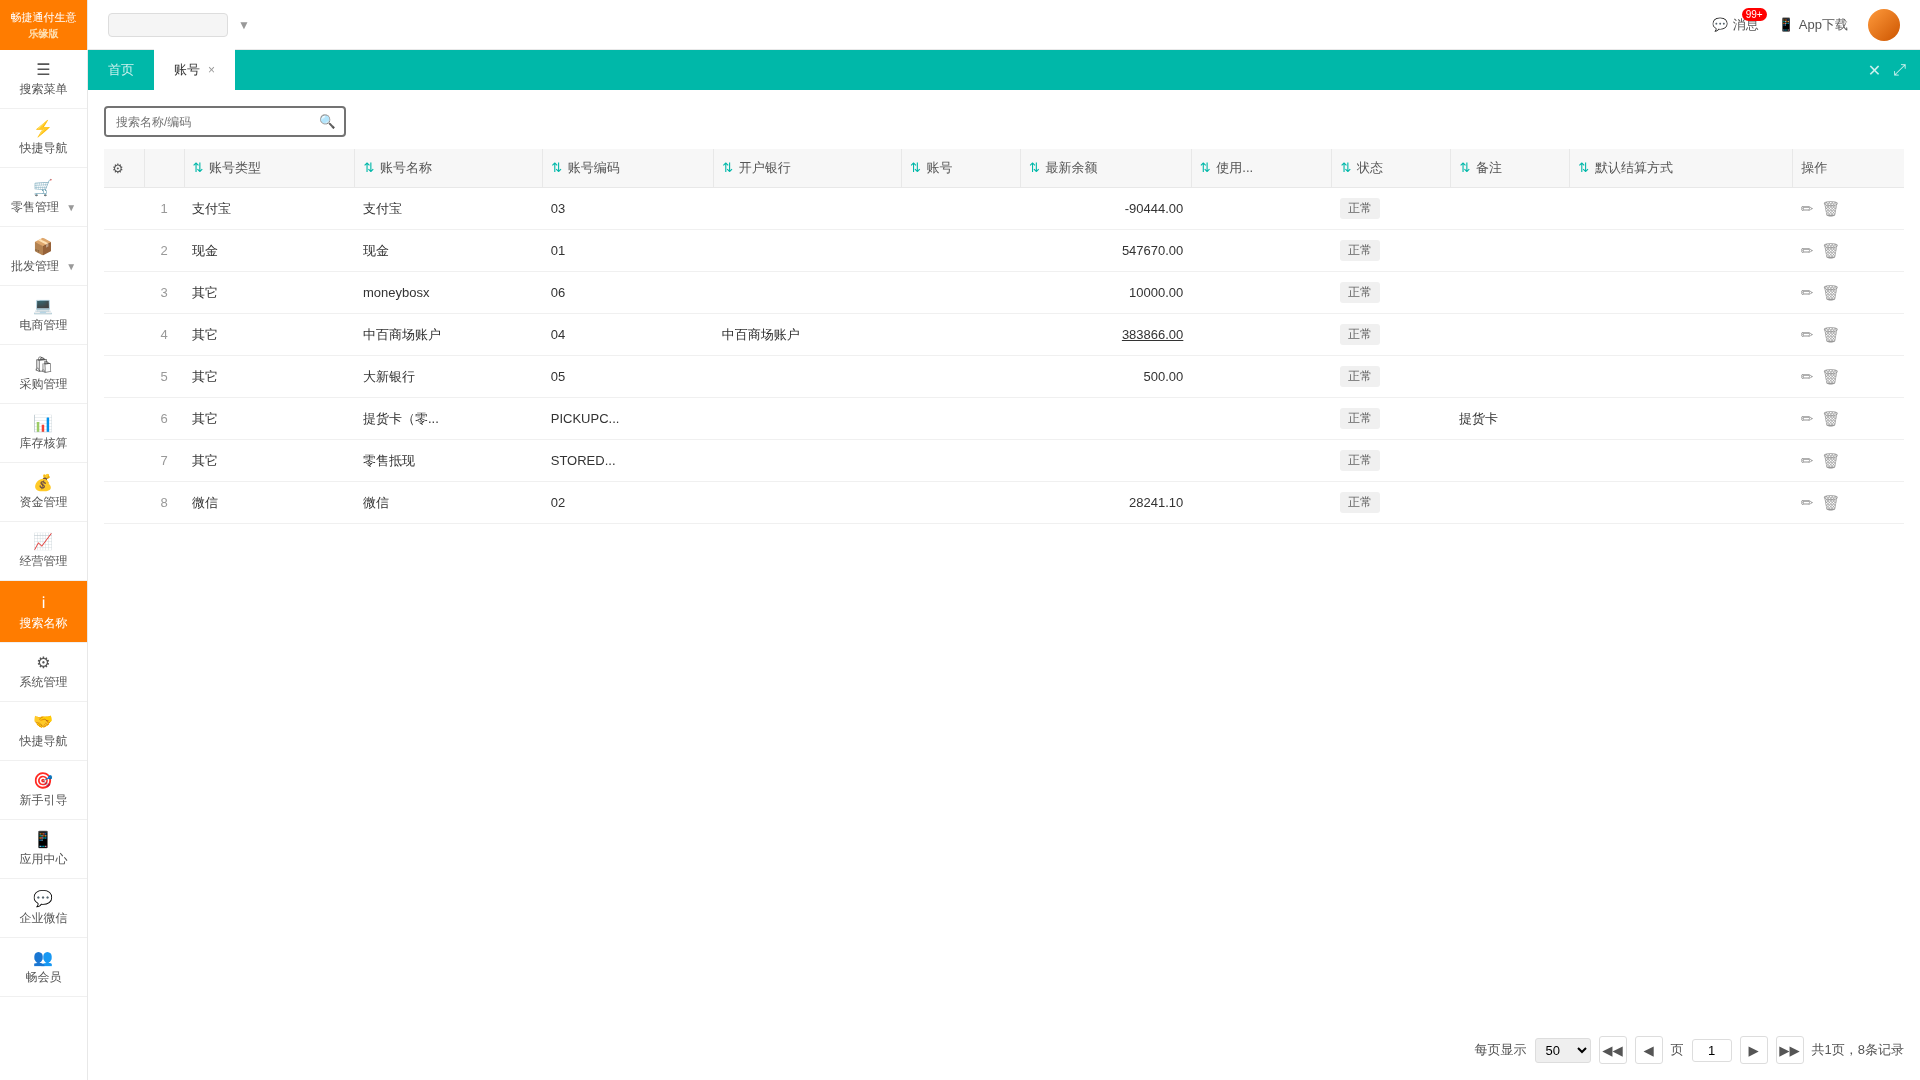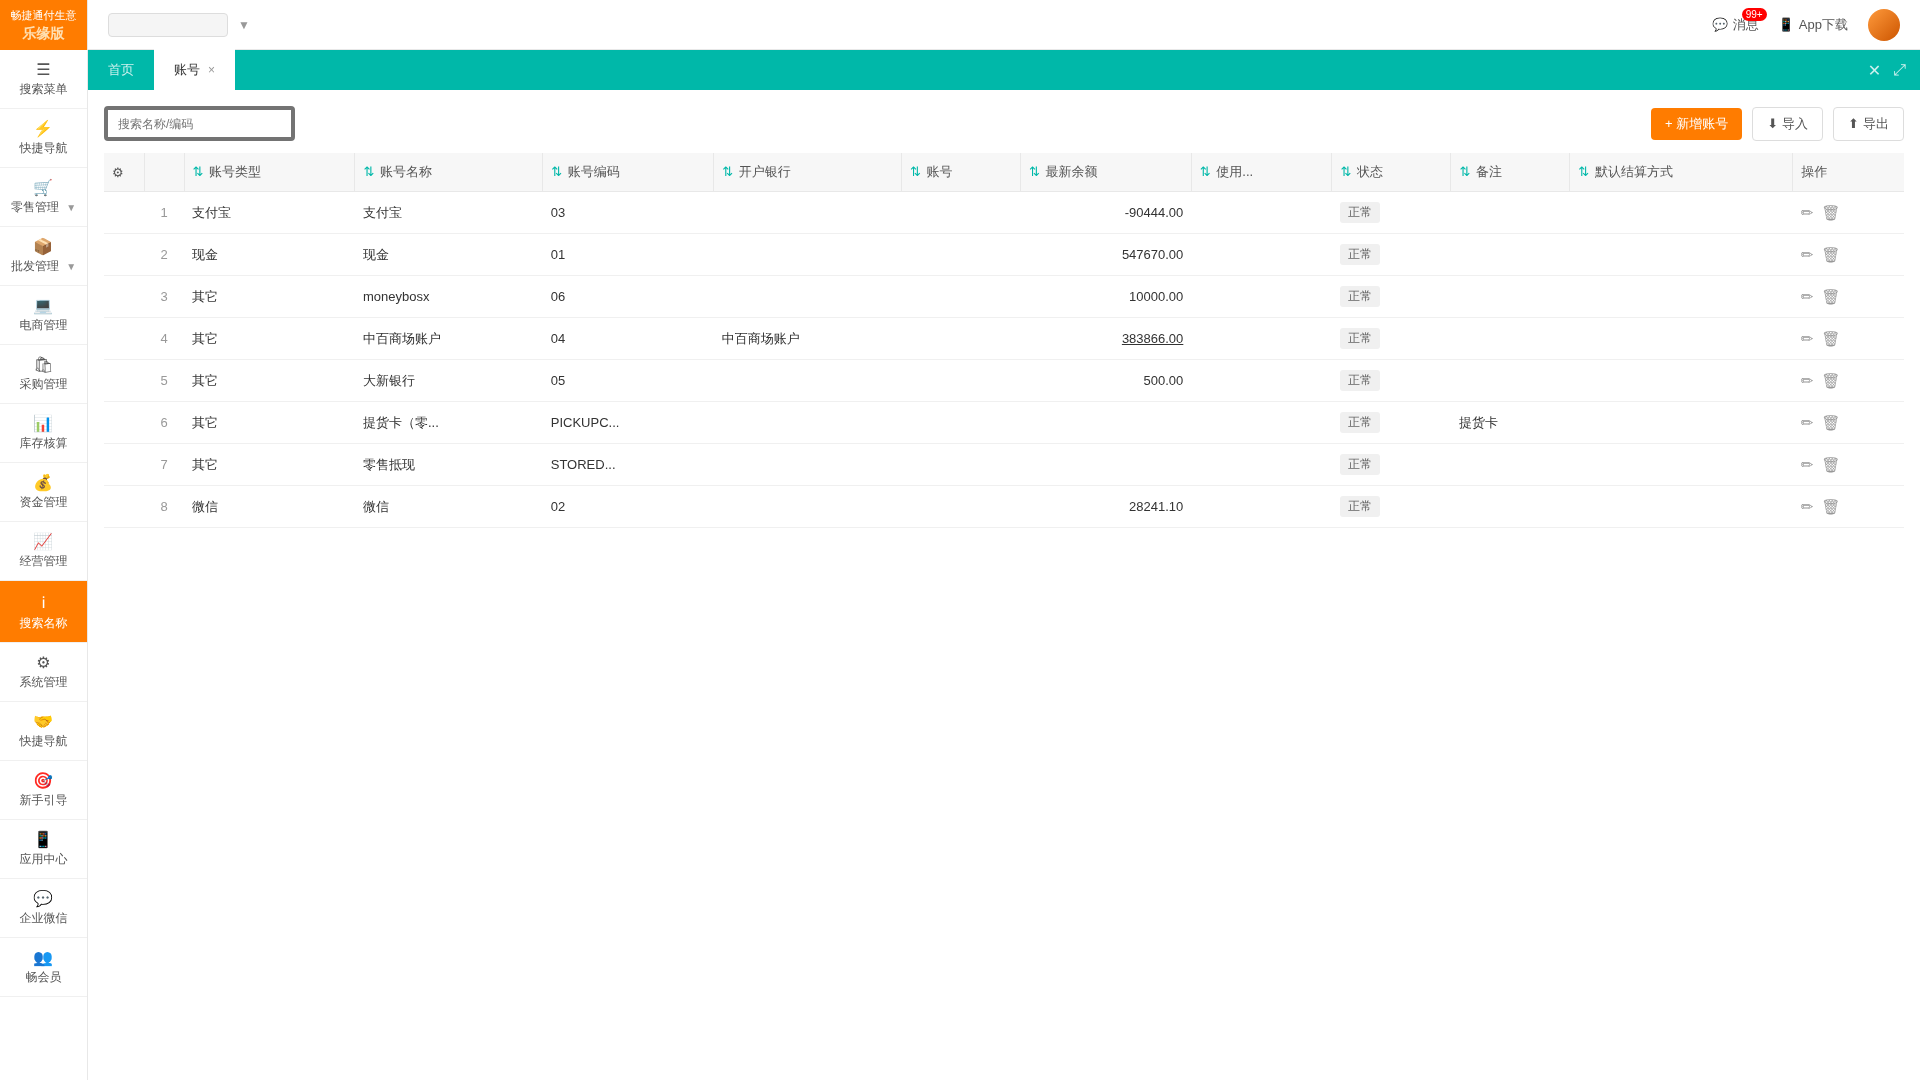--- a/index.html
+++ b/index.html
@@ -19,21 +19,21 @@
       height: 50px;
       display: flex;
       align-items: center;
       justify-content: center;
       color: #fff;
       font-size: 12px;
       font-weight: bold;
       flex-direction: column;
       padding: 4px;
     }
-    .logo-title { font-size: 14px; color: #ffe0b2; margin-top: 2px; }
+    .logo-title { font-size: 10px; color: #ffe0b2; margin-top: 2px; }
     .sidebar-item {
       padding: 10px 0;
       text-align: center;
       cursor: pointer;
       color: #555;
       font-size: 12px;
       transition: background 0.2s;
       border-bottom: 1px solid #f0f0f0;
     }
     .sidebar-item.active { background: #ff7c00; color: #fff; }
@@ -175,24 +175,24 @@
     
     .toolbar {
       display: flex;
       align-items: center;
       justify-content: space-between;
       margin-bottom: 12px;
     }
     .search-box {
       display: flex;
       align-items: center;
-      border: 4px solid #737373;
+      border: 2px solid #737373;
       border-radius: 4px;
       overflow: hidden;
-      width: 191px;
+      width: 242px;
     }
     .search-box input {
       border: none;
       outline: none;
       padding: 6px 10px;
       font-size: 12px;
       flex: 1;
     }
     .search-box .search-icon-btn {
       background: none;
@@ -441,33 +441,20 @@
     </div>
   </div>
 
   <div class="page-content">
 
     <div class="toolbar">
       <div class="search-box">
         <input type="text" placeholder="搜索名称/编码" style="">
         <button class="search-icon-btn">🔍</button>
       </div>
-      <div class="toolbar-right">
-        <button class="btn-add">
-          <span>+ 新增账号</span>
-        </button>
-        <button class="btn-outline">
-          <span>⬇</span>
-          <span>导入</span>
-        </button>
-        <button class="btn-outline">
-          <span>⬆</span>
-          <span>导出</span>
-        </button>
-      </div>
     </div>
 
     <table class="data-table">
       <thead>
         <tr>
           <th class="th-settings">
             <span>⚙</span>
           </th>
           <th class="th-num"></th>
           <th>
@@ -672,15 +659,30 @@
     <td>
       <div class="action-icons">
         <span class="action-icon">✏</span>
         <span class="action-icon">🗑</span>
       </div>
     </td>
   </tr>
         </tbody>
     </table>
 
+    <div class="pagination-bar">
+      <span>每页显示</span>
+      <select class="page-size-select">
+        <option value="50">50</option>
+        <option value="100">100</option>
+        <option value="200">200</option>
+      </select>
+      <button class="page-nav-btn">◀◀</button>
+      <button class="page-nav-btn">◀</button>
+      <span>页</span>
+      <input type="text" class="page-input" value="1" style="">
+      <button class="page-nav-btn">▶</button>
+      <button class="page-nav-btn">▶▶</button>
+      <span>共1页，8条记录</span>
+    </div>
 
   </div>
 </div>
 
 </body></html>

